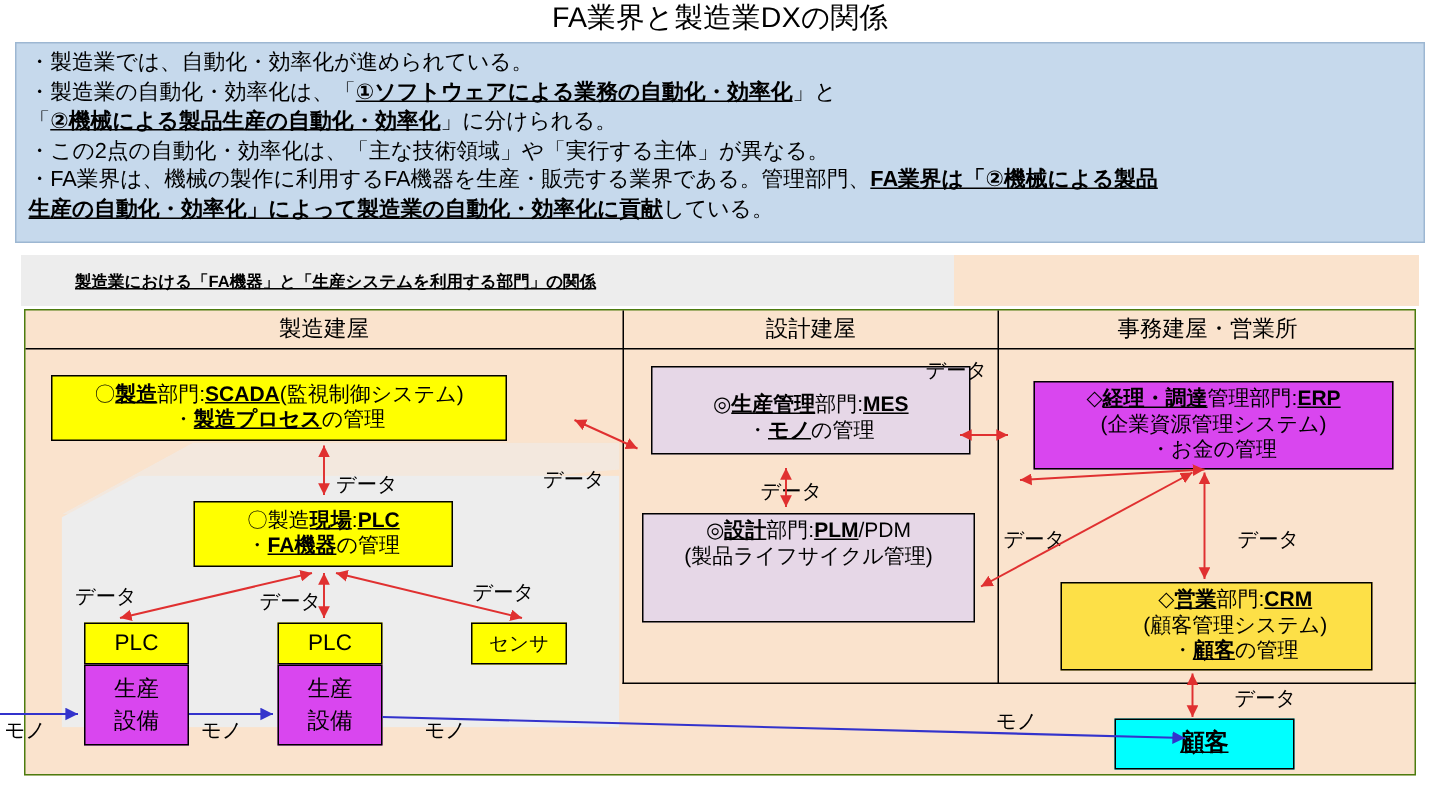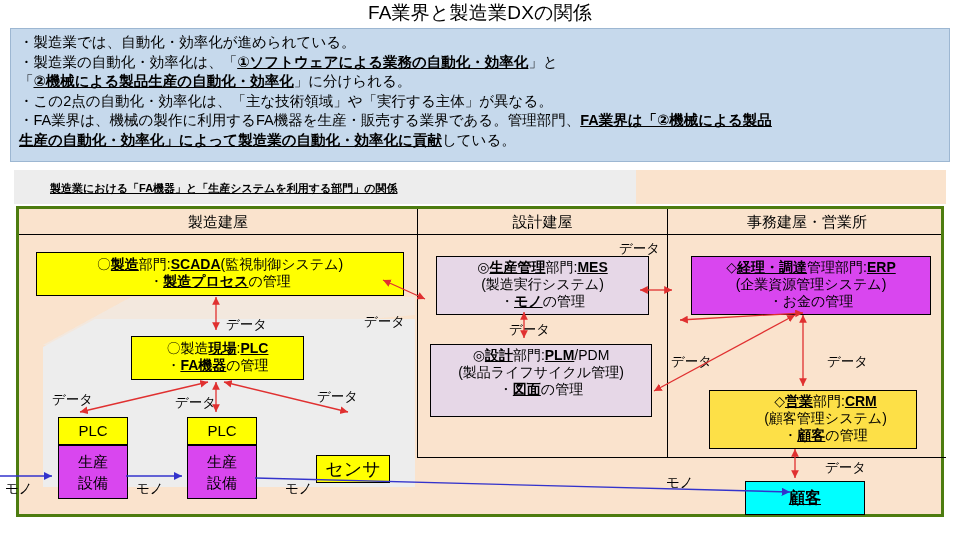--- a/index.html
+++ b/index.html
@@ -38,21 +38,21 @@
   }
   #subtitle {
     position:absolute; left:50px; top:177px; width:600px; height:22px;
     font-size:11px; line-height:22px; font-weight:bold; text-decoration:underline;
     white-space:nowrap;
   }
 
   
   #frame {
     position:absolute; left:16px; top:206px; width:928px; height:311px;
-    background:#fae3cd; border:3px solid #4d7c0f;
+    background:#fae3cd; border:1px solid #4d7c0f;
   }
   
   #hdrrow {
     position:absolute; left:0; top:0; width:100%; height:26px;
     border-bottom:1px solid #000;
   }
   .colhdr {
     position:absolute; top:0; height:25px; line-height:25px;
     text-align:center; font-size:15px; white-space:nowrap;
   }
@@ -116,21 +116,21 @@
     <div class="colhdr" style="left:399px;width:249px;">設計建屋</div>
     <div class="colhdr" style="left:649px;width:278px;">事務建屋・営業所</div>
 
     <div class="vdiv" style="left:398px;top:0;height:249px;"></div>
     <div class="vdiv" style="left:648px;top:0;height:249px;"></div>
     <div class="vdiv" style="left:398px;top:248px;width:529px;height:1px;"></div>
 
     <div id="factorytop"></div>
     <div id="factory"></div>
 
-    <div class="box yellow" style="left:17px;top:43px;width:368px;height:44px;padding-top:3px;">
+    <div class="box yellow" style="left:17px;top:43px;width:304px;height:44px;padding-top:3px;">
       <div><span>〇</span><span class="bu">製造</span><span>部門:</span><span class="bu">SCADA</span><span>(監視制御システム)</span></div>
       <div><span>・</span><span class="bu">製造プロセス</span><span>の管理</span></div>
     </div>
 
     <div class="box yellow" style="left:112px;top:127px;width:173px;height:44px;padding-top:3px;">
       <div><span>〇製造</span><span class="bu">現場</span><span>:</span><span class="bu">PLC</span></div>
       <div><span>・</span><span class="bu">FA機器</span><span>の管理</span></div>
     </div>
 
     <div class="box yellow" style="left:39px;top:208px;width:70px;height:28px;line-height:26px;font-size:15px;">PLC</div>
@@ -138,32 +138,30 @@
       <div>生産</div>
       <div>設備</div>
     </div>
 
     <div class="box yellow" style="left:168px;top:208px;width:70px;height:28px;line-height:26px;font-size:15px;">PLC</div>
     <div class="box green" style="left:168px;top:236px;width:70px;height:54px;padding-top:5px;font-size:15px;line-height:21px;">
       <div>生産</div>
       <div>設備</div>
     </div>
 
-    <div class="box yellow" style="left:297px;top:208px;width:74px;height:28px;line-height:26px;font-size:18px;margin-top:38px;">センサ</div>
-
-    <div class="box lav" style="left:417px;top:47px;width:213px;height:59px;padding-top:2px;">
+    <div class="box yellow" style="left:297px;top:208px;width:64px;height:28px;line-height:26px;font-size:13px;">センサ</div>
+
+    <div class="box lav" style="left:417px;top:37px;width:213px;height:59px;padding-top:16px;">
       <div><span>◎</span><span class="bu">生産管理</span><span>部門:</span><span class="bu">MES</span></div>
-      <div><span>(製造実行システム)</span></div>
       <div><span>・</span><span class="bu">モノ</span><span>の管理</span></div>
     </div>
 
     <div class="box lav" style="left:411px;top:135px;width:222px;height:73px;padding-top:2px;">
       <div><span>◎</span><span class="bu">設計</span><span>部門:</span><span class="bu">PLM</span><span>/PDM</span></div>
       <div><span>(製品ライフサイクル管理)</span></div>
-      <div><span>・</span><span class="bu">図面</span><span>の管理</span></div>
     </div>
 
     <div class="box pink" style="left:672px;top:47px;width:240px;height:59px;padding-top:2px;">
       <div><span>◇</span><span class="bu">経理・調達</span><span>管理部門:</span><span class="bu">ERP</span></div>
       <div><span>(企業資源管理システム)</span></div>
       <div><span>・お金の管理</span></div>
     </div>
 
     <div class="box pink2" style="left:690px;top:181px;width:208px;height:59px;padding-top:2px;">
       <div><span>◇</span><span class="bu">営業</span><span>部門:</span><span class="bu">CRM</span></div>

